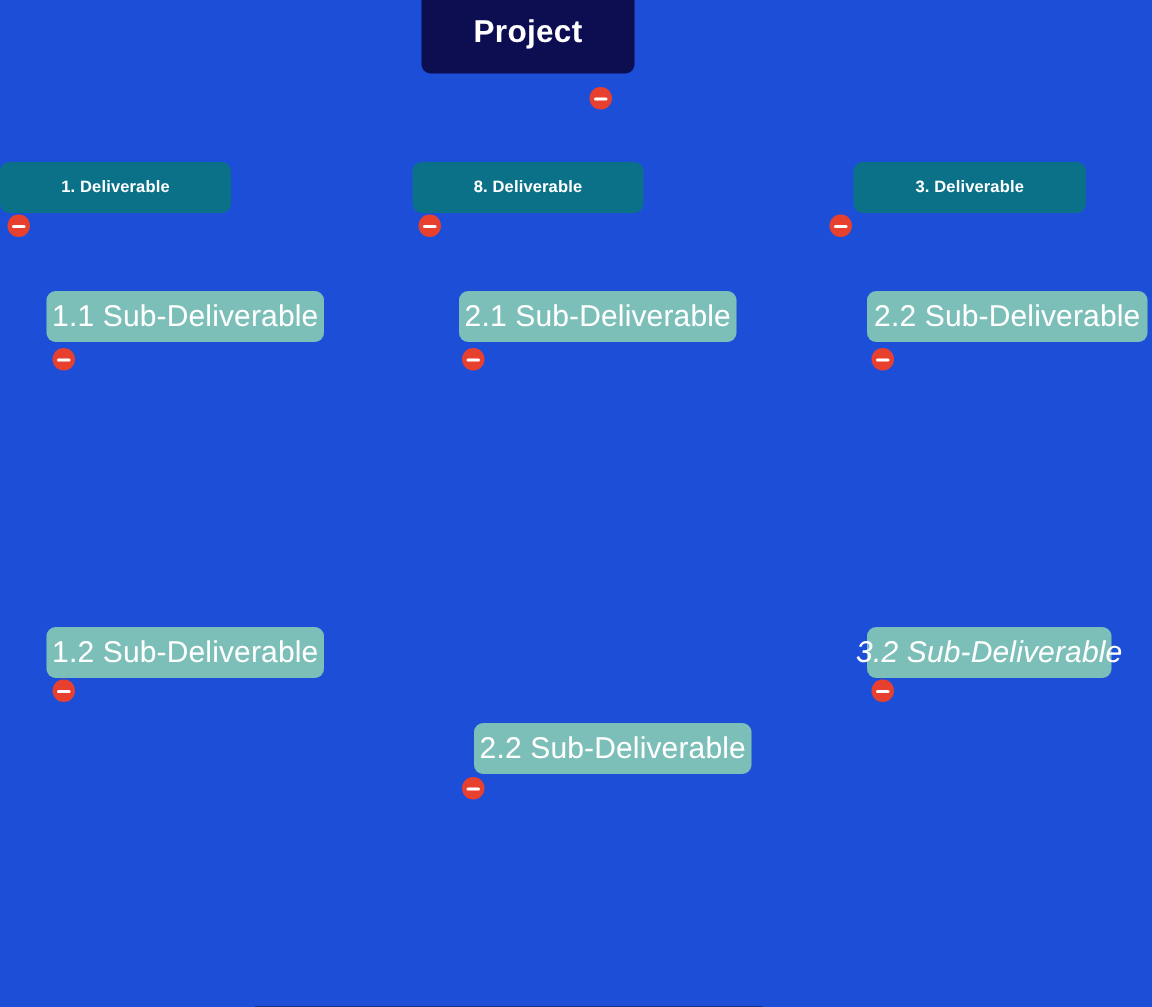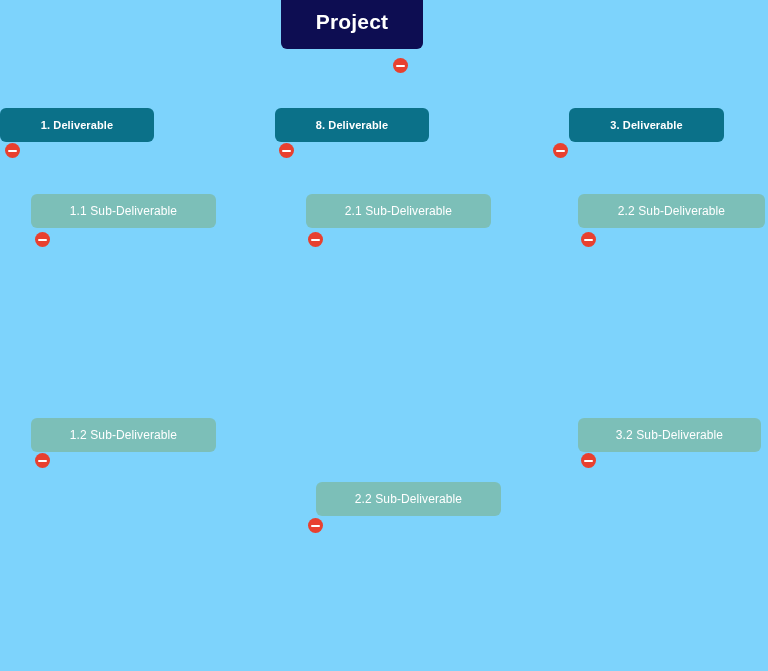--- a/index.html
+++ b/index.html
@@ -15,21 +15,21 @@
     overflow: hidden;
     font-family: "Liberation Sans", sans-serif;
     -webkit-font-smoothing: antialiased;
   }
 
   #canvas {
     position: absolute;
     inset: 0;
     width: 768px;
     height: 671px;
-    background: #7dd3fc;
+    background: #1d4ed8;
   }
 
   
   .node {
     position: absolute;
     box-sizing: border-box;
     border-radius: 6px;
     display: flex;
     align-items: center;
     justify-content: center;
@@ -52,21 +52,21 @@
   .node.deliverable {
     background: #0b7189;
     font-size: 11px;
     font-weight: bold;
     letter-spacing: 0.1px;
   }
 
   
   .node.sub {
     background: #7cbfb8;
-    font-size: 12px;
+    font-size: 20px;
     font-weight: normal;
     letter-spacing: 0.1px;
   }
 
   
   .collapse-badge {
     position: absolute;
     width: 15px;
     height: 15px;
     border-radius: 50%;
@@ -115,21 +115,21 @@
     </div>
     <span class="collapse-badge" style="left: 308px; top: 232px;"></span>
     <div class="node sub" style="left: 578px; top: 194px; width: 187px; height: 34px;">
       <span>2.2 Sub-Deliverable</span>
     </div>
     <span class="collapse-badge" style="left: 581px; top: 232px;"></span>
     <div class="node sub" style="left: 31px; top: 418px; width: 185px; height: 34px; justify-content: center;">
       <span>1.2 Sub-Deliverable</span>
     </div>
     <span class="collapse-badge" style="left: 35px; top: 453px;"></span>
-    <div class="node sub" style="left: 578px; top: 418px; width: 183px; height: 34px;">
+    <div class="node sub" style="left: 578px; top: 418px; width: 163px; height: 34px; font-style: italic;">
       <span>3.2 Sub-Deliverable</span>
     </div>
     <span class="collapse-badge" style="left: 581px; top: 453px;"></span>
     <div class="node sub" style="left: 316px; top: 482px; width: 185px; height: 34px;">
       <span>2.2 Sub-Deliverable</span>
     </div>
     <span class="collapse-badge" style="left: 308px; top: 518px;"></span>
   </div>
 
 </body></html>

